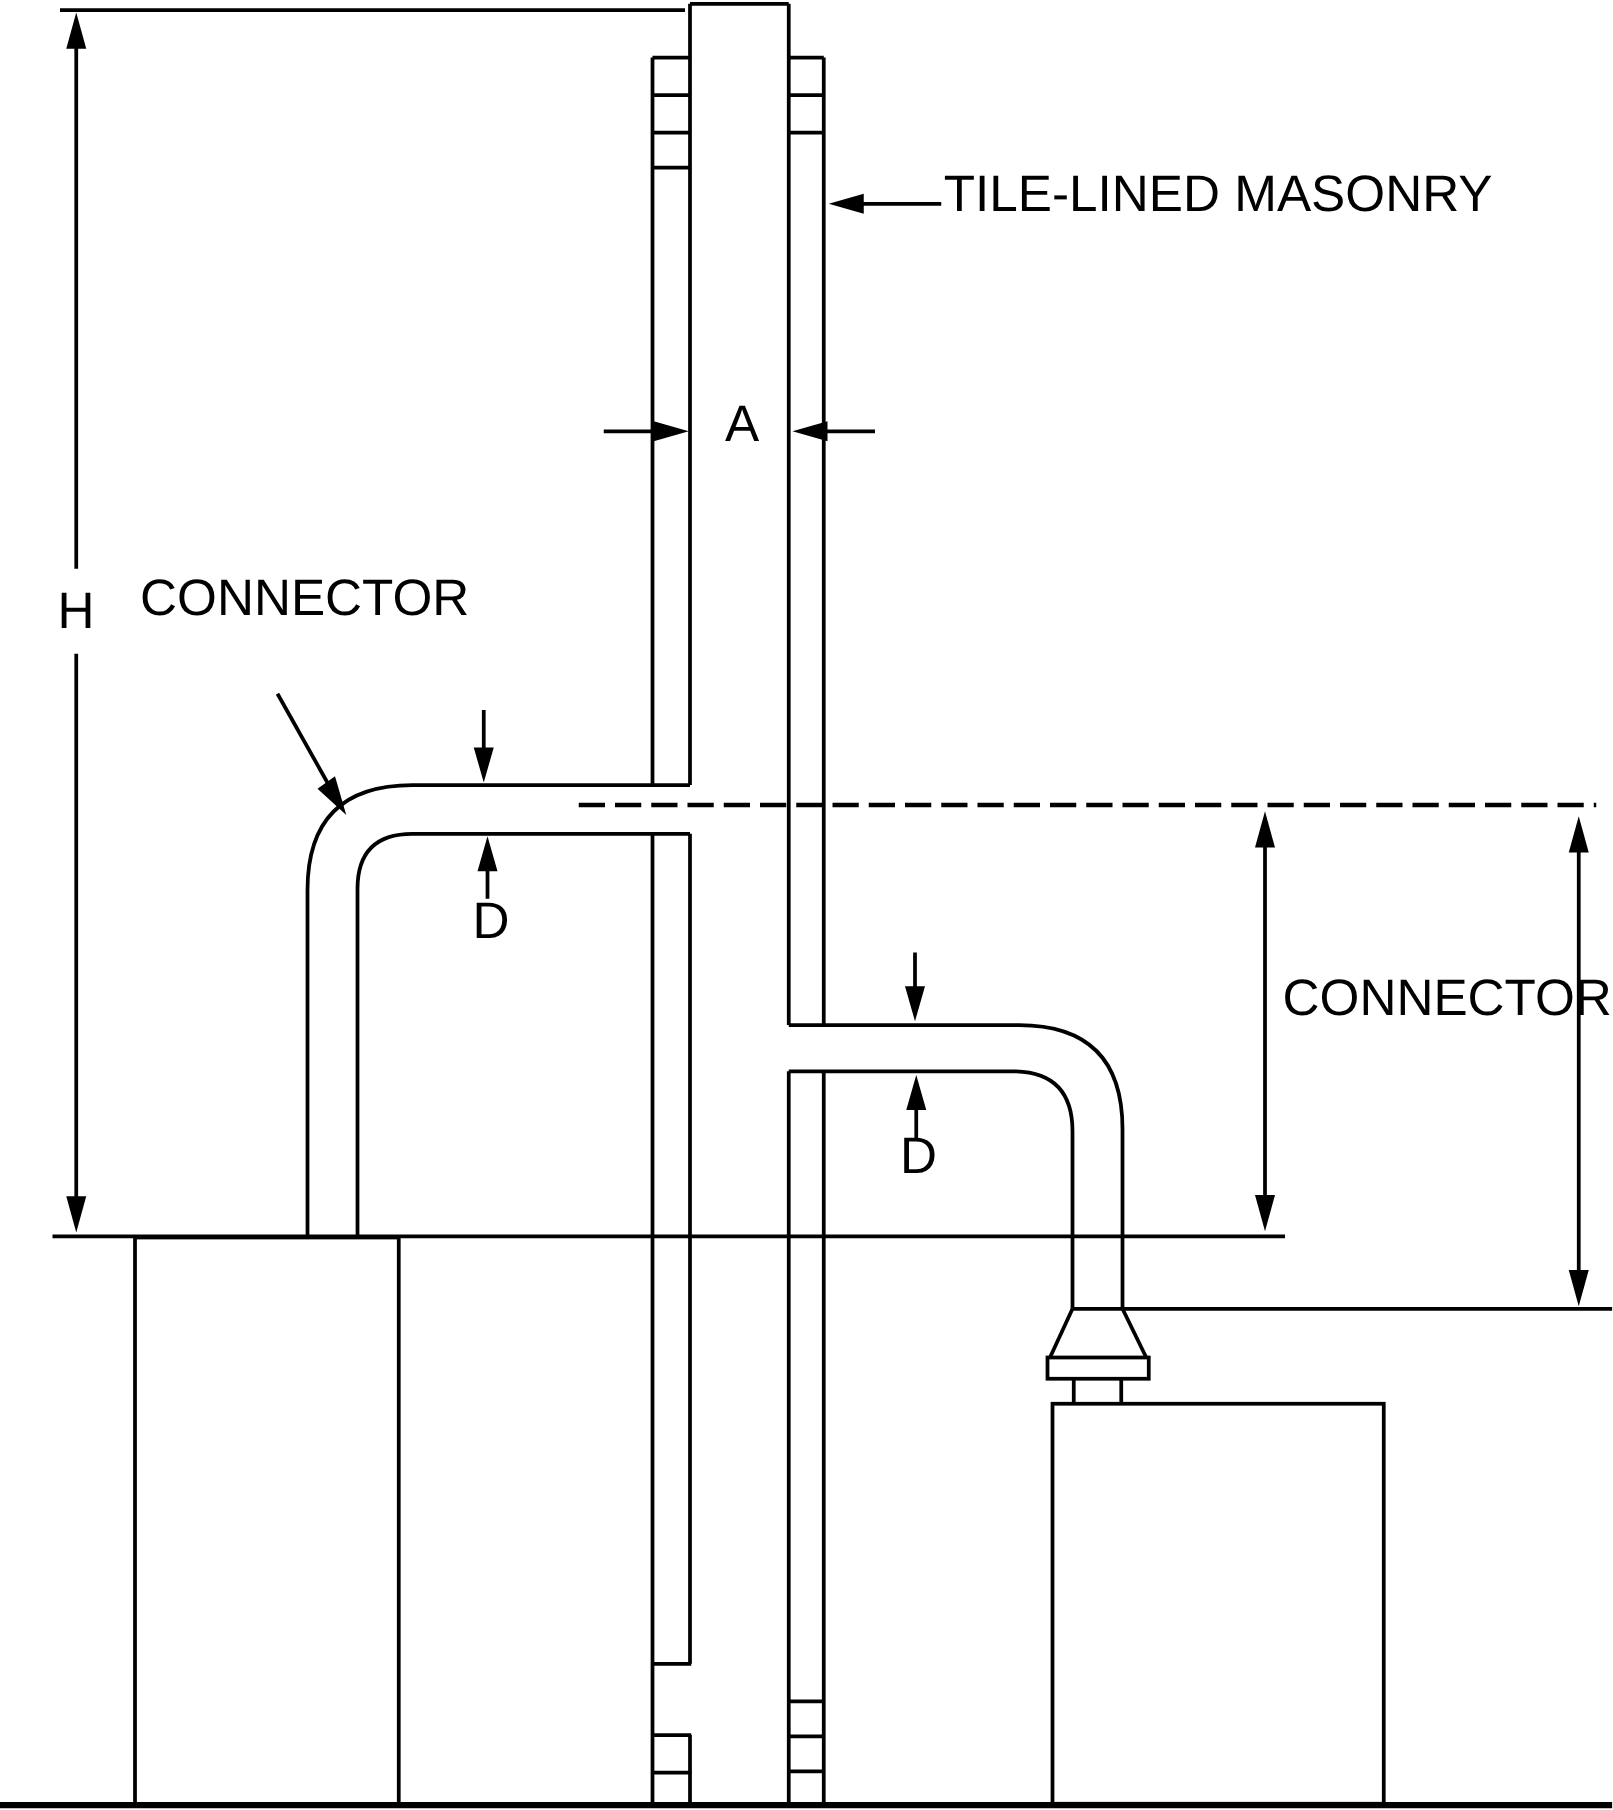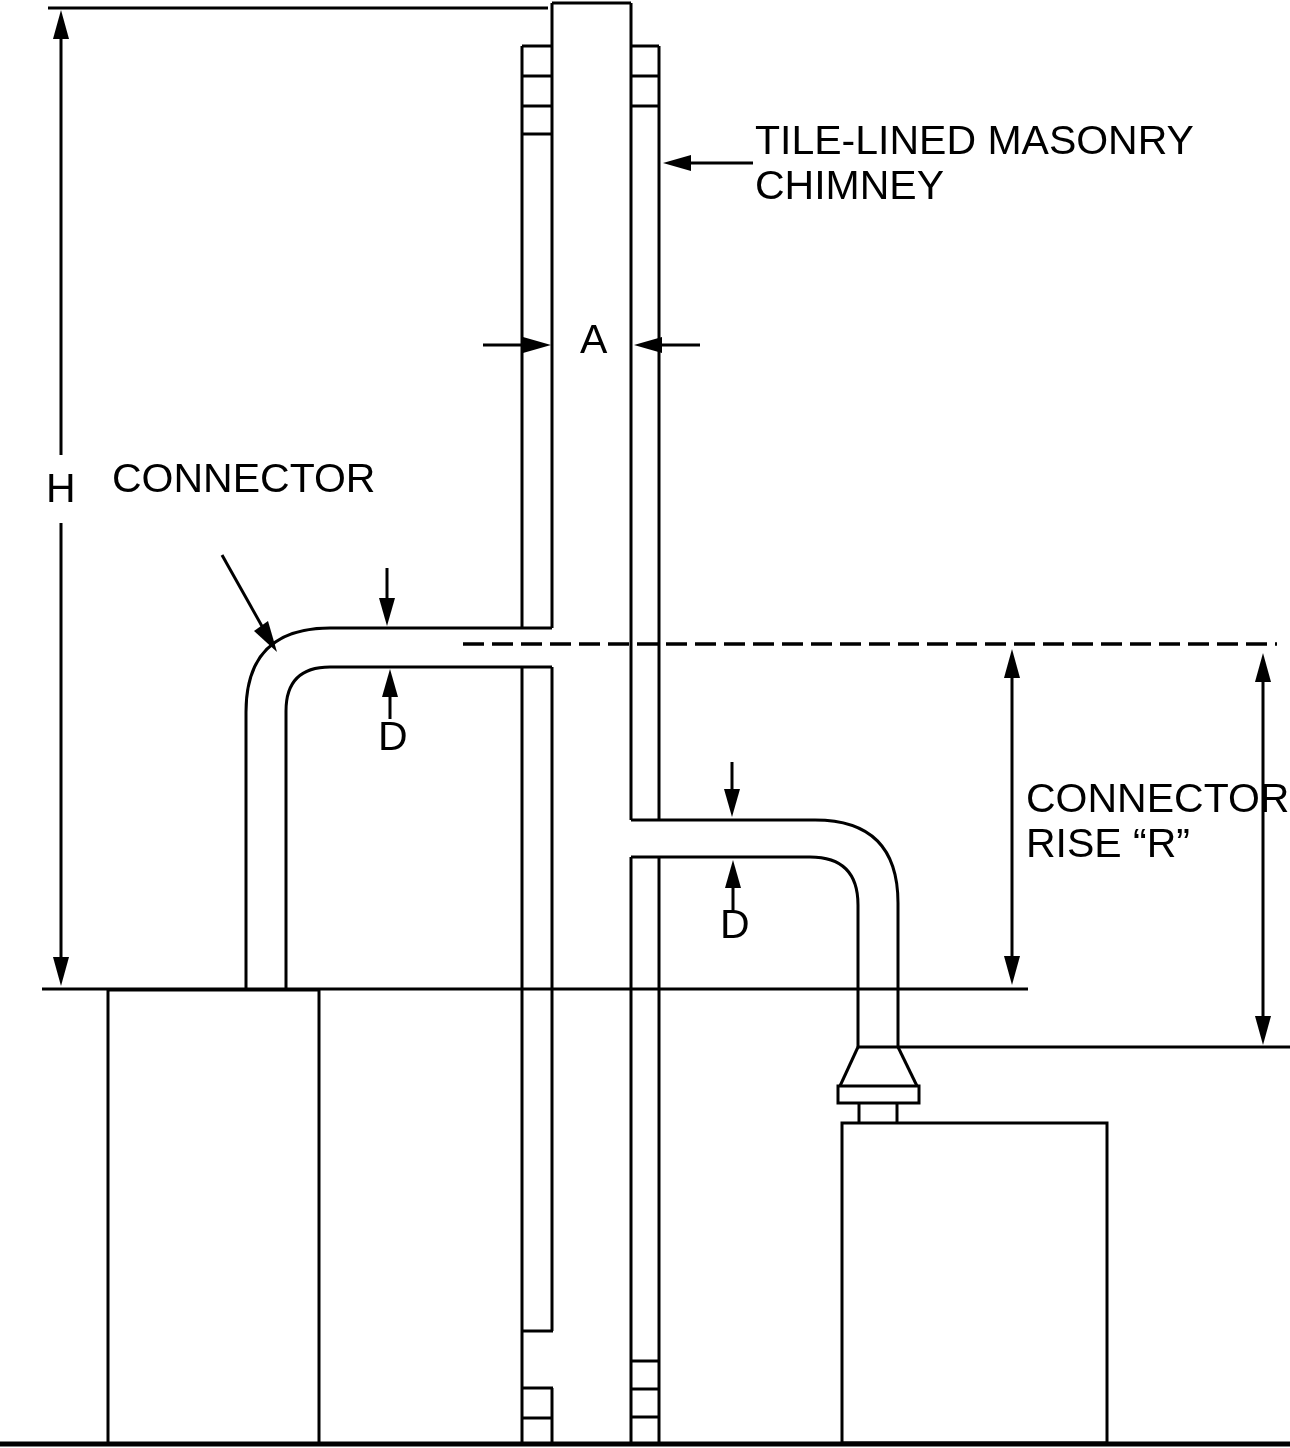--- a/index.html
+++ b/index.html
@@ -163,31 +163,29 @@
 
     <g stroke="#000" stroke-width="5">
       <line x1="0" y1="1444" x2="1290" y2="1444"></line>
     </g>
   </svg>
 
   <div class="label" style="left:46px; top:466px;">H</div>
 
   <div class="label" style="left:580px; top:317px;">A</div>
 
-  <div class="label" style="left:755px; top:118px;">
+  <div class="label" style="left:755px; top:133px;">
     <span>TILE-LINED MASONRY</span>
-    <span>CHIMNEY</span>
   </div>
 
   <div class="label" style="left:112px; top:456px;">
     <span>CONNECTOR</span>
   </div>
 
   <div class="label" style="left:378px; top:714px;">D</div>
 
   <div class="label" style="left:720px; top:902px;">D</div>
 
   <div class="label" style="left:1026px; top:776px;">
     <span>CONNECTOR</span>
-    <span>RISE “R”</span>
   </div>
 
 </div>
 
 </body></html>

